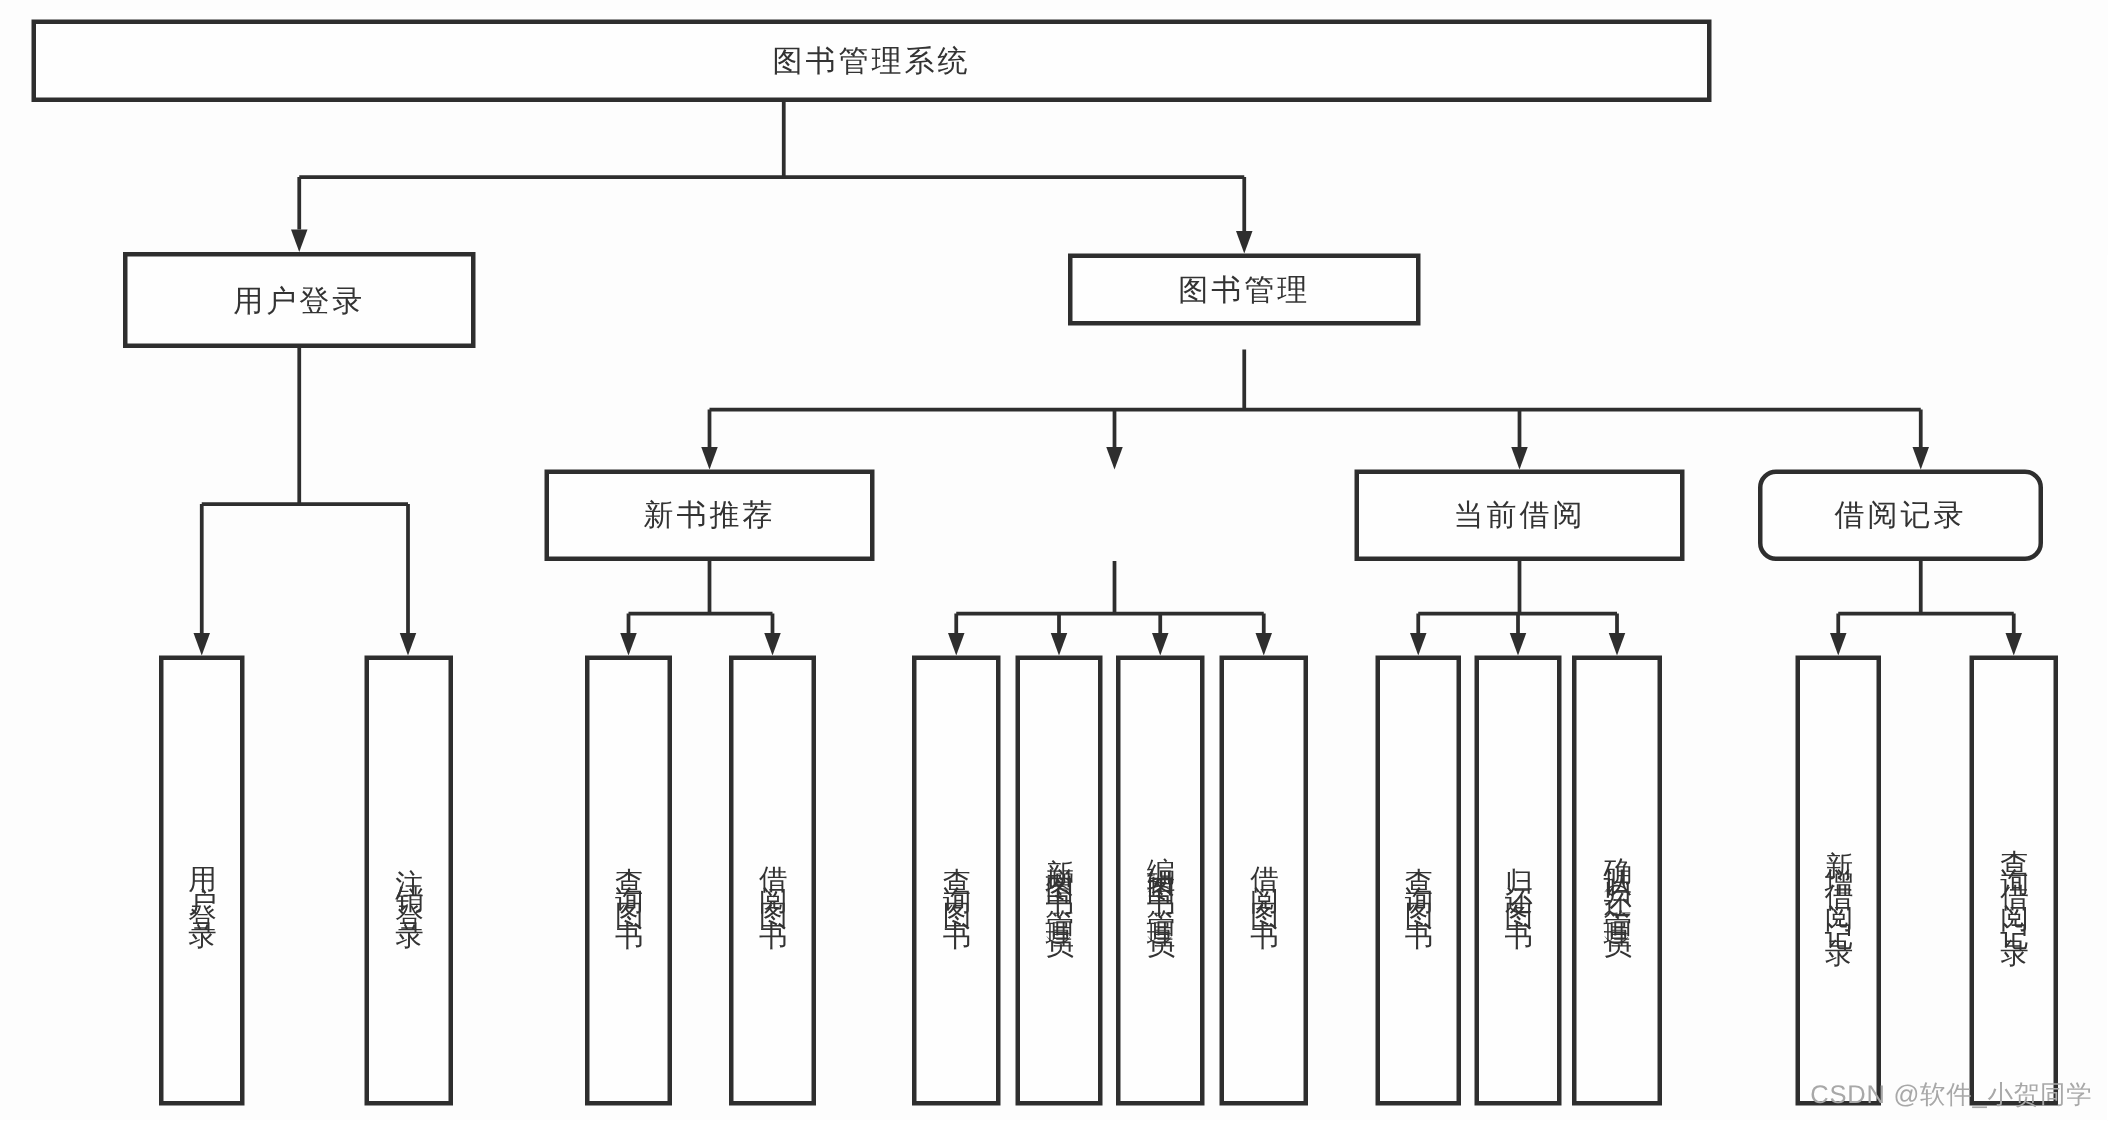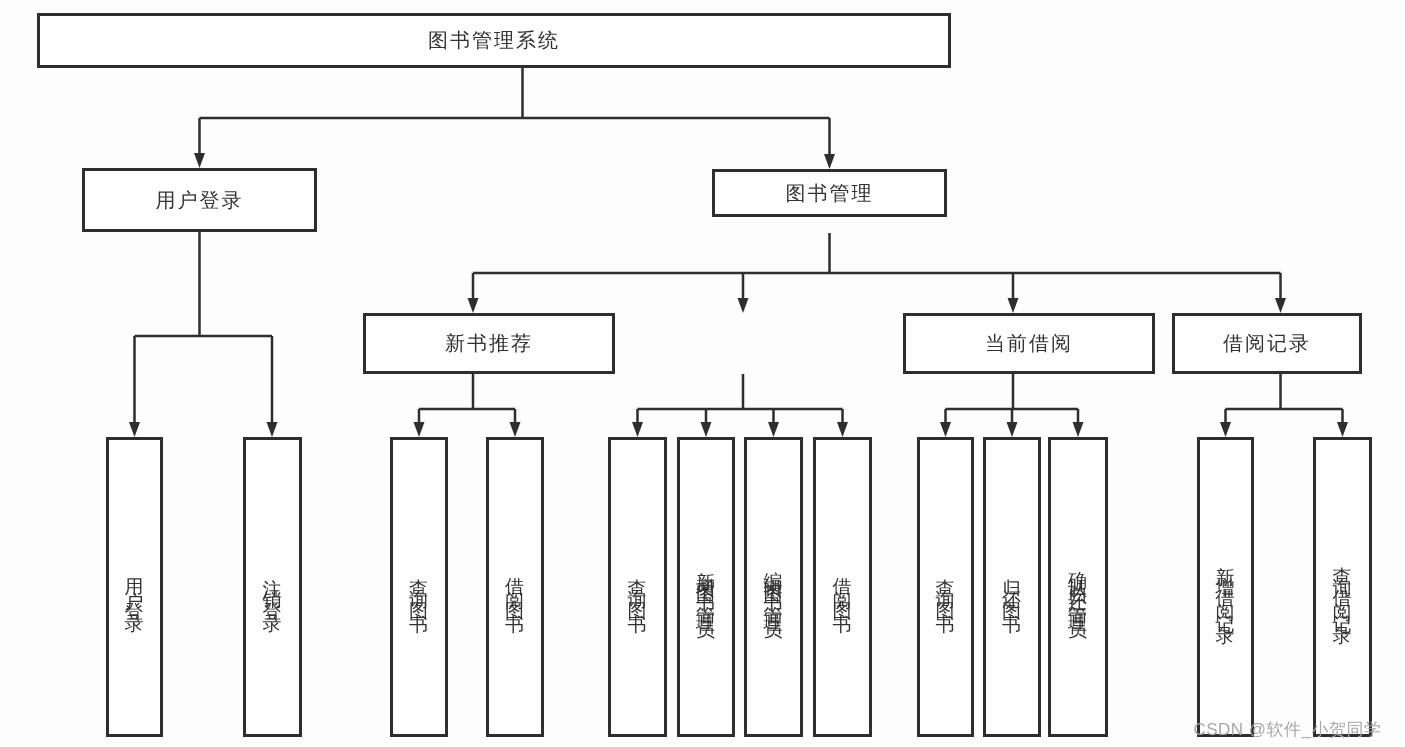--- a/index.html
+++ b/index.html
@@ -28,30 +28,30 @@
     background: #fefefe;
     display: flex;
     align-items: center;
     justify-content: center;
     color: #333333;
     font-size: 20px;
     letter-spacing: 2px;
     white-space: nowrap;
   }
 
-  .root-box   { left: 21px;  top: 13px;  width: 914px; height: 55px; margin-left: 16px; }
+  .root-box   { left: 21px;  top: 13px;  width: 1120px; height: 55px; }
 
   .l2-user    { left: 82px;  top: 168px; width: 235px; height: 64px; }
   .l2-book    { left: 712px; top: 169px; width: 235px; height: 48px; }
 
-  .l3 { top: 313px; width: 252px; height: 61px; }
+  .l3 { top: 313px; width: 220px; height: 61px; }
   .l3-newbook { left: 363px; }
   .l3-borrow  { left: 633px; }
   .l3-current { left: 903px; }
-  .l3-records { left: 1172px; width: 190px; }
+  .l3-records { left: 1172px; width: 190px; border-radius: 12px; }
 
   .vbox {
     top: 437px;
     height: 300px;
     writing-mode: vertical-rl;
     text-orientation: mixed;
     font-size: 19px;
     letter-spacing: 12px;
     line-height: 1;
   }
@@ -69,21 +69,21 @@
   .leaf-d2 { left: 983px;  width: 58px; }
   .leaf-d3 { left: 1048px; width: 60px; }
   .leaf-e1 { left: 1197px; width: 57px; }
   .leaf-e2 { left: 1313px; width: 59px; }
 
   .watermark {
     position: absolute;
     left: 1180px;
     top: 718px;
     width: 215px;
-    text-align: center;
+    text-align: right;
     font-size: 17px;
     color: #a8a8a8;
     letter-spacing: 0.5px;
     z-index: 5;
     white-space: nowrap;
   }
 </style>
 </head>
 <body>
 

